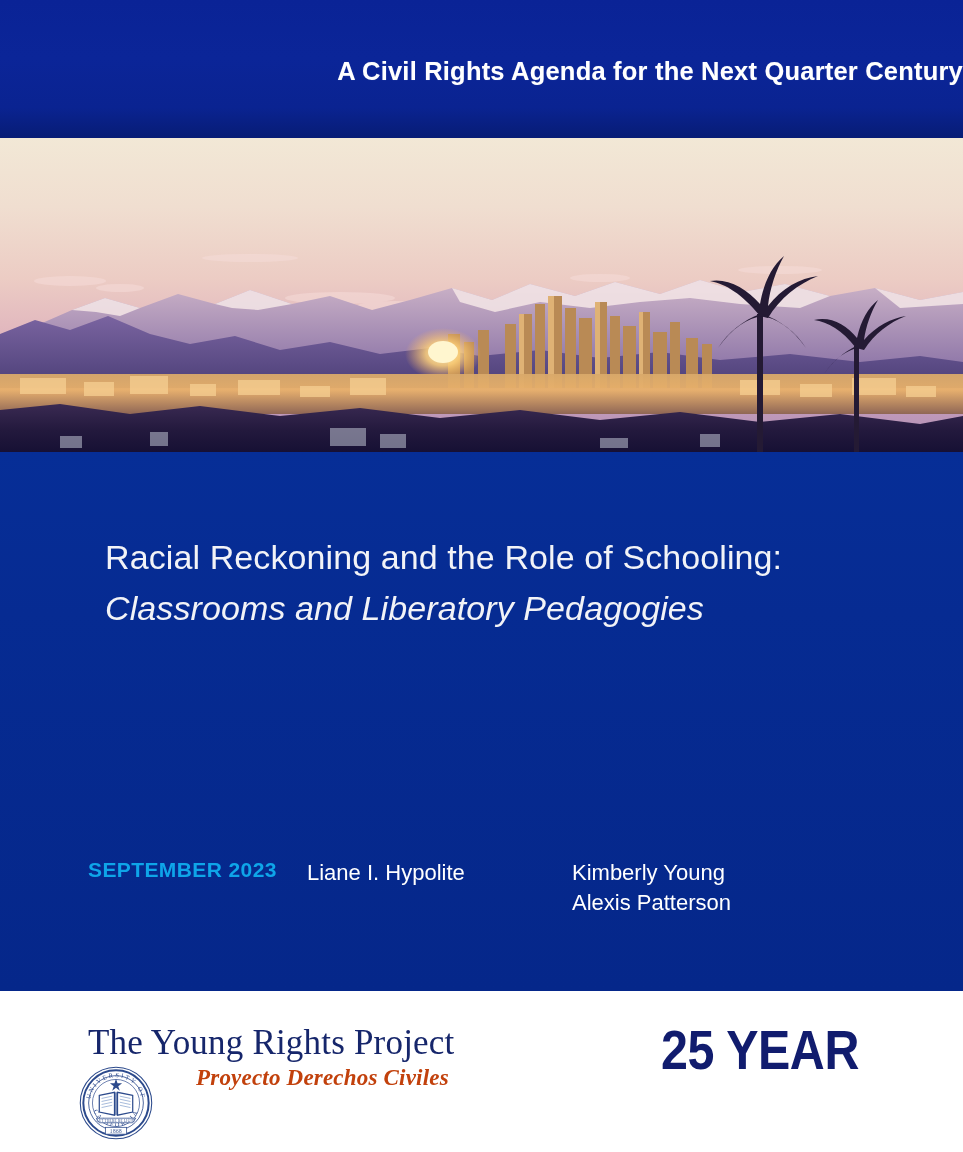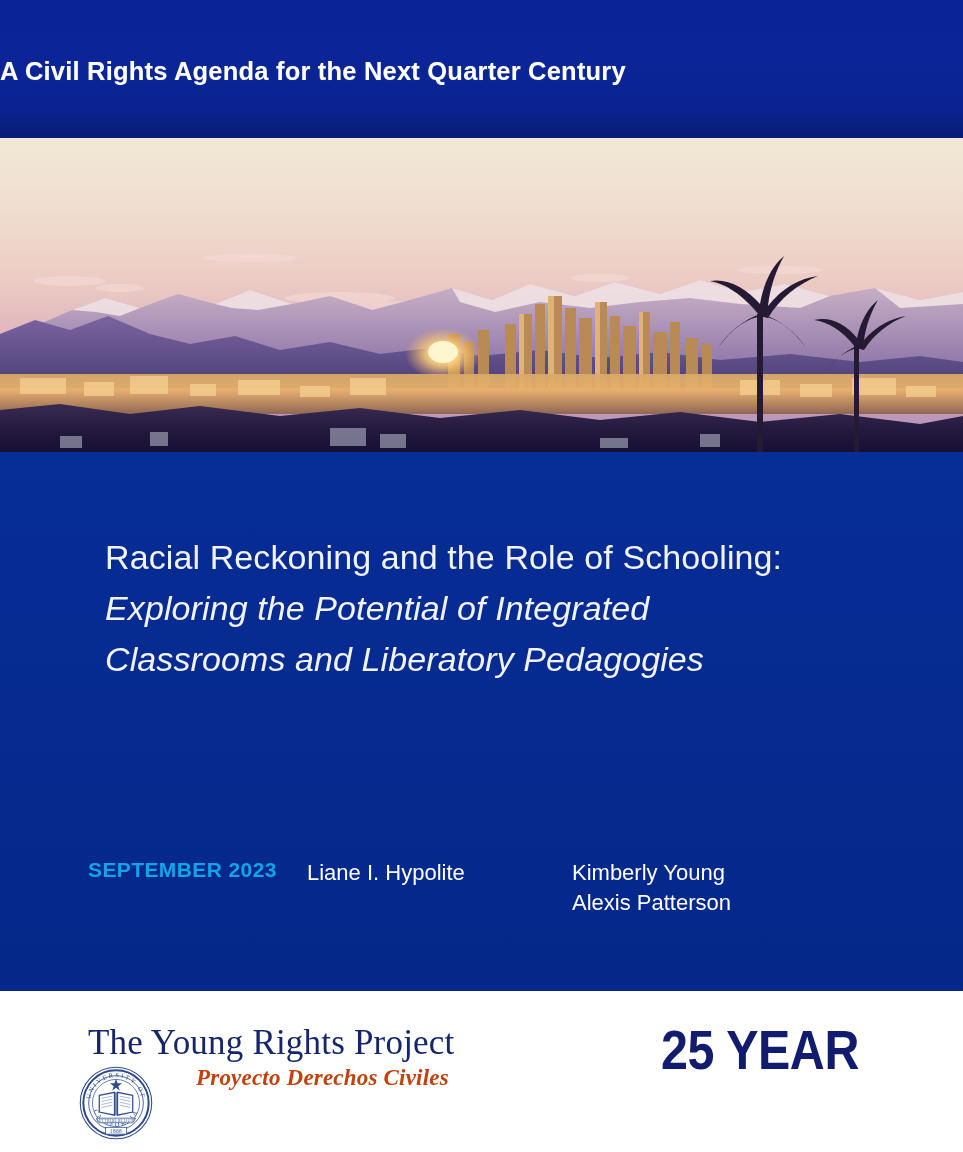--- a/index.html
+++ b/index.html
@@ -15,21 +15,21 @@
     width:963px; height:1152px;
     background:#062b92;
     overflow:hidden;
   }
 
   
   .top-banner {
     position:absolute; left:0; top:0;
     width:963px; height:138px;
     background:linear-gradient(180deg,#0a2396 0%,#0b2598 42%,#0a2391 78%,#071c75 100%);
-    display:flex; align-items:center; justify-content:flex-start;
+    display:flex; align-items:center; justify-content:flex-end;
   }
   .banner-title {
     color:#ffffff;
     font-size:25.5px;
     font-weight:bold;
     letter-spacing:0.2px;
     white-space:nowrap;
     margin-top:4px;
     text-shadow:0 0 1px rgba(255,255,255,0.25);
   }
@@ -300,21 +300,20 @@
                  C876,188 892,180 906,178 C890,184 874,196 864,212 Z"></path>
         <path d="M856,208 C844,214 832,224 824,236 C835,220 847,212 858,210 Z"></path>
       </g>
     </svg>
   </div>
 
   <div class="body-field"></div>
 
   <div class="title-block">
     <div class="title-line">Racial Reckoning and the Role of Schooling:</div>
-    <div class="title-line italic">Exploring the Potential of Integrated</div>
     <div class="title-line italic">Classrooms and Liberatory Pedagogies</div>
   </div>
 
   <div class="meta-block">
     <div class="pubdate">SEPTEMBER 2023</div>
 
     <div class="author-col c1">
       <div class="author-name">Liane I. Hypolite</div>
     </div>
 

